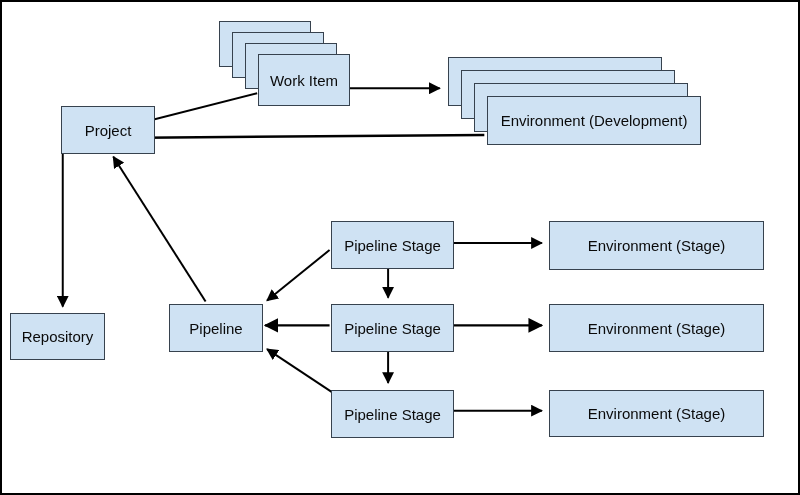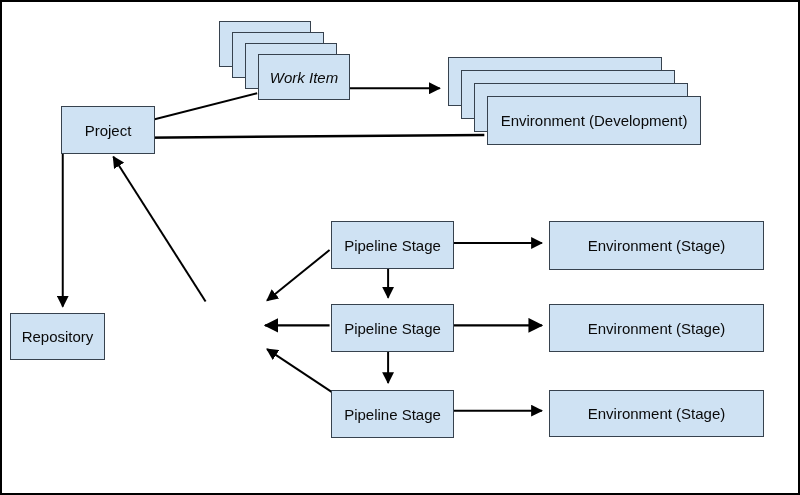--- a/index.html
+++ b/index.html
@@ -52,21 +52,21 @@
   .node-stage-1        { left: 329px; top: 219px; width: 123px; height: 48px; }
   .node-stage-2        { left: 329px; top: 302px; width: 123px; height: 48px; }
   .node-stage-3        { left: 329px; top: 388px; width: 123px; height: 48px; }
   .node-env-stage-1    { left: 547px; top: 219px; width: 215px; height: 49px; }
   .node-env-stage-2    { left: 547px; top: 302px; width: 215px; height: 48px; }
   .node-env-stage-3    { left: 547px; top: 388px; width: 215px; height: 47px; }
   
   .wi-l1 { left: 217px; top: 19px; width: 92px; height: 46px; }
   .wi-l2 { left: 230px; top: 30px; width: 92px; height: 46px; }
   .wi-l3 { left: 243px; top: 41px; width: 92px; height: 46px; }
-  .node-work-item { left: 256px; top: 52px; width: 92px; height: 46px; font-style: italic; }
+  .node-work-item { left: 256px; top: 52px; width: 92px; height: 52px; }
   
   .ed-l1 { left: 446px; top: 55px; width: 214px; height: 49px; }
   .ed-l2 { left: 459px; top: 68px; width: 214px; height: 49px; }
   .ed-l3 { left: 472px; top: 81px; width: 214px; height: 49px; }
   .node-env-dev { left: 485px; top: 94px; width: 214px; height: 49px; text-align: right; }
 </style>
 </head>
 <body>
 
 <div class="canvas">
@@ -107,20 +107,23 @@
   </div>
 
   <div class="node node-project">
     <span>Project</span>
   </div>
 
   <div class="node node-repository">
     <span>Repository</span>
   </div>
 
+  <div class="node node-pipeline">
+    <span>Pipeline</span>
+  </div>
 
   <div class="node node-stage-1">
     <span>Pipeline Stage</span>
   </div>
   <div class="node node-stage-2">
     <span>Pipeline Stage</span>
   </div>
   <div class="node node-stage-3">
     <span>Pipeline Stage</span>
   </div>

